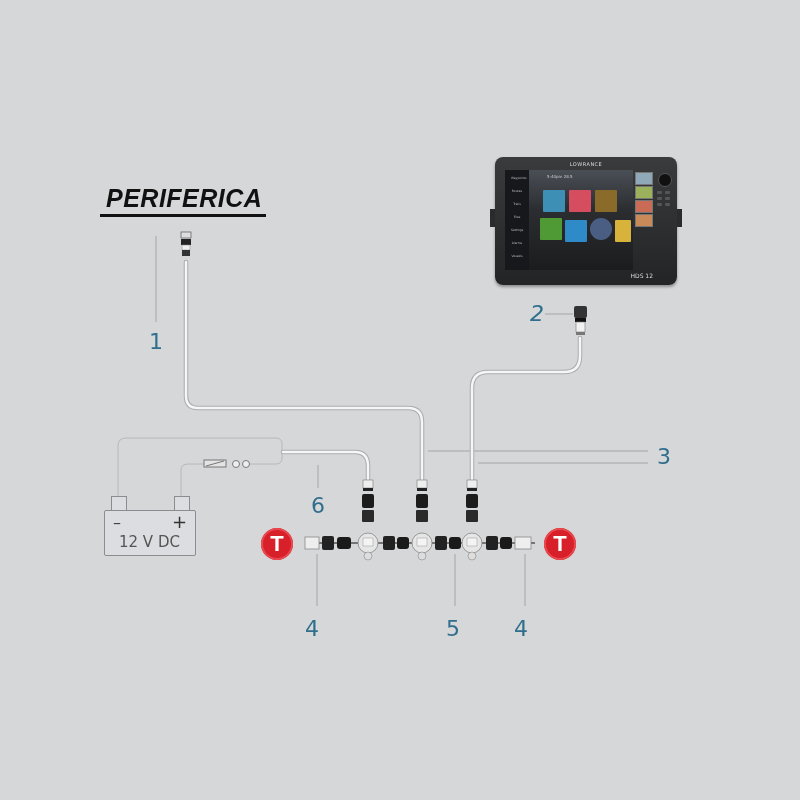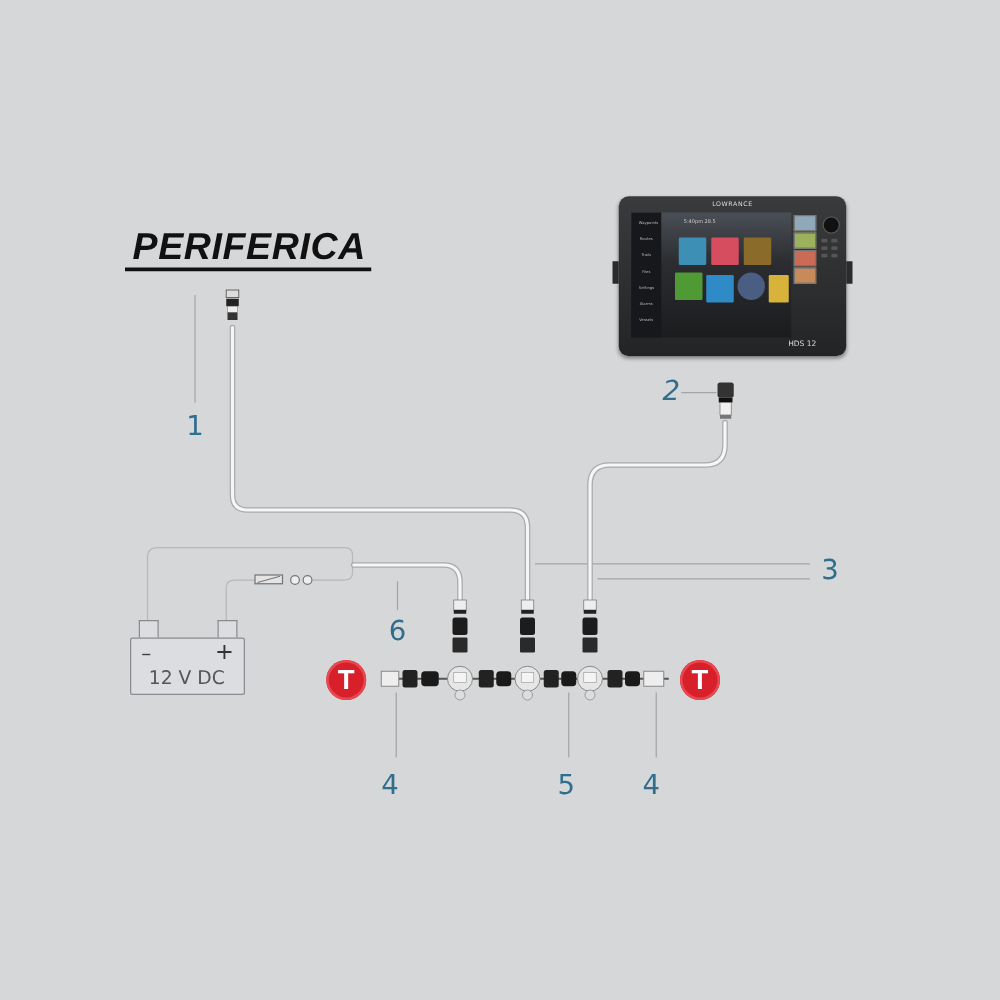--- a/index.html
+++ b/index.html
@@ -8,21 +8,21 @@
     background: #d6d7d9;
     font-family: "Liberation Sans", sans-serif;
     position: relative;
   }
   .stage { position: absolute; left: 0; top: 0; width: 800px; height: 800px; }
   svg.wires { position: absolute; left: 0; top: 0; }
   .title {
     position: absolute; left: 100px; top: 184px;
     font-family: "Liberation Sans", sans-serif;
     font-weight: bold; font-style: italic;
-    font-size: 30px; color: #111;
+    font-size: 25px; color: #111;
     letter-spacing: 0.5px;
     border-bottom: 3px solid #111;
     padding: 0 4px 2px 6px;
     line-height: 28px;
   }
   .num {
     position: absolute; font-family: "DejaVu Sans", sans-serif;
     font-size: 22px; color: #2f6e8c; font-weight: normal;
     line-height: 22px;
   }

